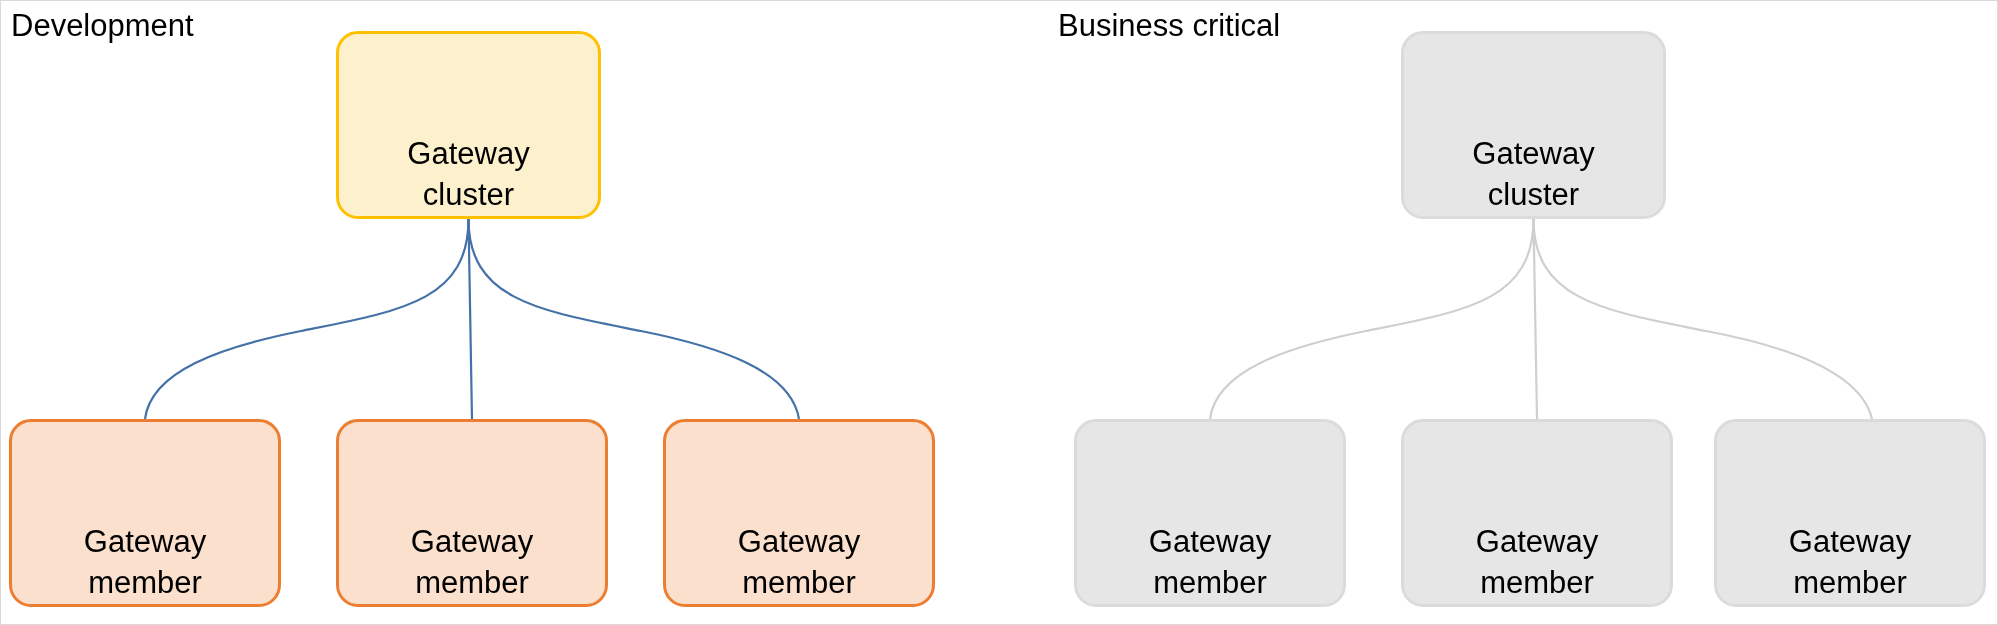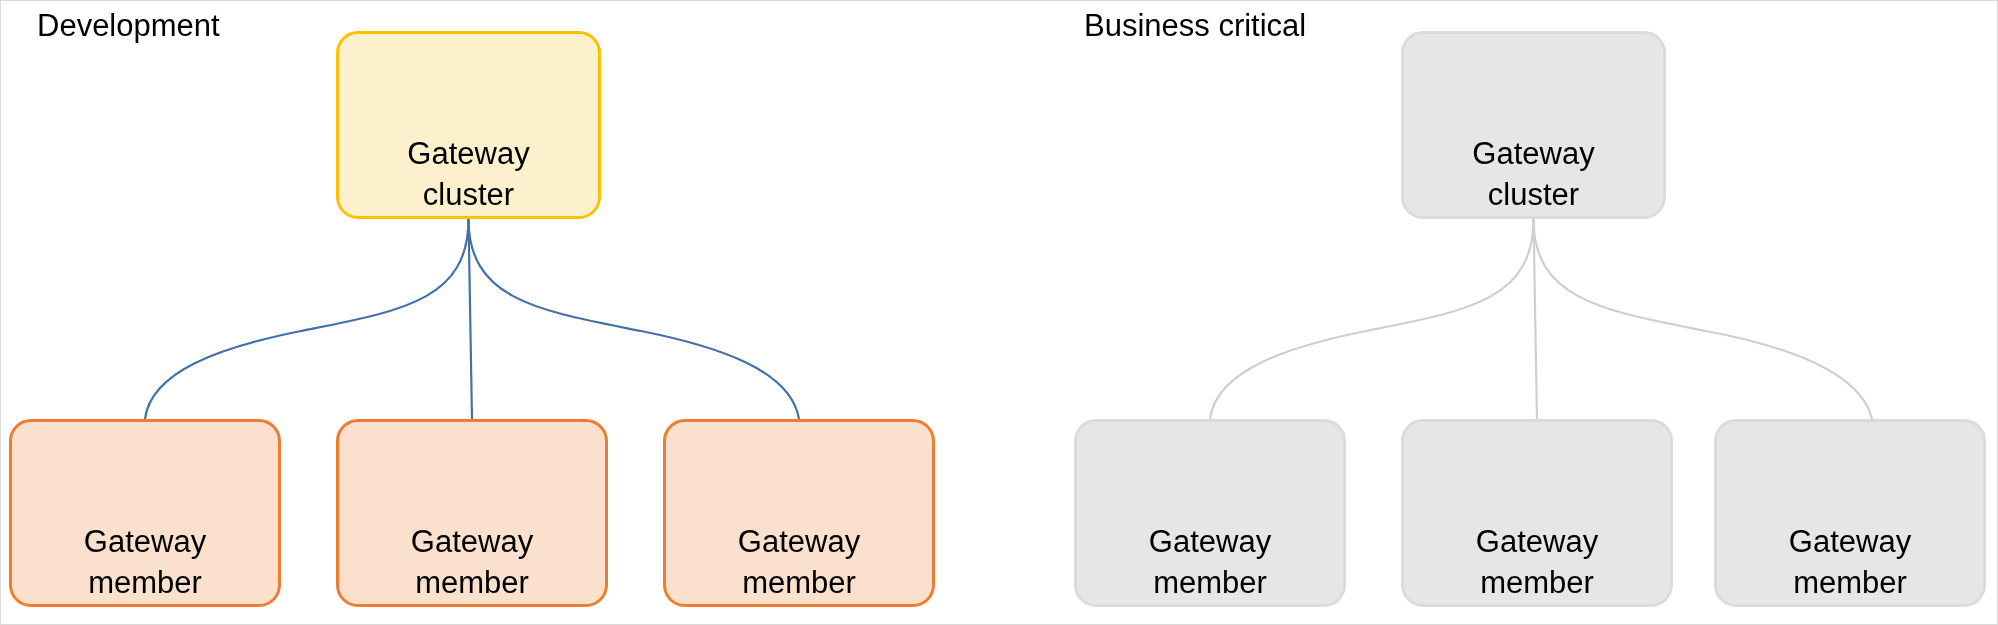--- a/index.html
+++ b/index.html
@@ -26,21 +26,20 @@
     width: 1998px;
     height: 625px;
     pointer-events: none;
   }
   .panel-title {
     position: absolute;
     font-size: 31px;
     line-height: 1;
     color: #000000;
     white-space: nowrap;
-    margin-left: 26px;
   }
   .node {
     position: absolute;
     box-sizing: border-box;
     border-radius: 22px;
     display: flex;
     align-items: flex-end;
     justify-content: center;
     text-align: center;
     font-size: 31px;

